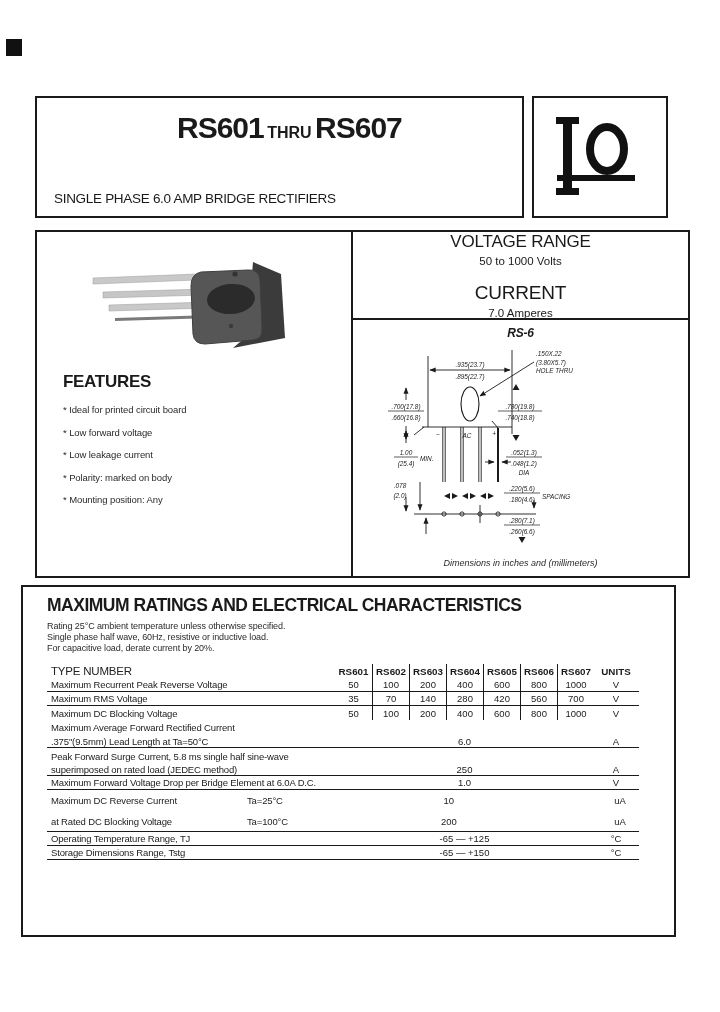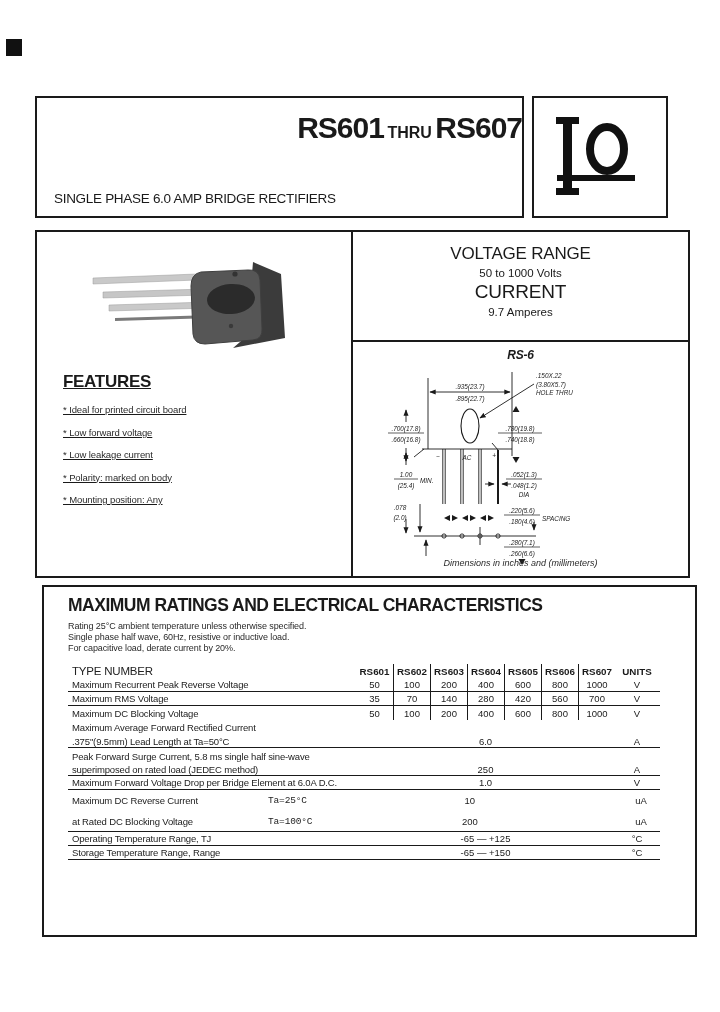--- a/index.html
+++ b/index.html
@@ -7,59 +7,59 @@
   body {
     width:720px; height:1012px; position:relative;
     font-family:"Liberation Sans", sans-serif; color:#1a1a1a;
     -webkit-font-smoothing:antialiased;
   }
   .scan-mark { position:absolute; left:6px; top:39px; width:16px; height:17px; background:#111; }
 
   
   .header-row { position:absolute; left:35px; top:96px; width:633px; height:122px; display:flex; gap:8px; }
   .title-box { width:489px; height:122px; border:2px solid #1a1a1a; position:relative; background:#fff; }
-  .title-line { margin-top:13px; text-align:right; padding-left:140px; white-space:nowrap; letter-spacing:-1px; }
+  .title-line { margin-top:13px; text-align:left; padding-left:140px; white-space:nowrap; letter-spacing:-1px; }
   .t-big { font-size:30px; font-weight:bold; }
   .t-thru { font-size:16px; font-weight:bold; letter-spacing:0; }
   .subtitle { position:absolute; left:17px; bottom:10px; font-size:13.5px; letter-spacing:-0.3px; }
   .logo-box { width:136px; height:122px; border:2px solid #1a1a1a; display:flex; align-items:center; justify-content:center; background:#fff; }
 
   
   .main-box { position:absolute; left:35px; top:230px; width:655px; height:348px; border:2px solid #1a1a1a; display:flex; background:#fff; }
-  .left-col { width:314px; height:100%; position:relative;text-decoration:underline; }
+  .left-col { width:314px; height:100%; position:relative; }
   .right-col { flex:1; border-left:2px solid #1a1a1a; display:flex; flex-direction:column; }
   .photo-wrap { margin:14px 0 0 48px; width:240px; height:108px; }
   .features-heading { margin:18px 0 0 26px; font-size:17px; font-weight:bold; letter-spacing:-0.3px; }
   .features-list { margin:12px 0 0 26px; }
   .feat { font-size:9.5px; color:#2a2a2a; margin-bottom:11.5px; letter-spacing:-0.1px; }
 
-  .vr-box { height:110px; border-bottom:2px solid #1a1a1a; text-align:center; padding-top:12px; }
+  .vr-box { height:88px; border-bottom:2px solid #1a1a1a; text-align:center; }
   .vr-title { font-size:17px; letter-spacing:-0.2px; }
   .vr-val { font-size:11.5px; margin-top:3px; }
-  .vr-title2 { font-size:19px; letter-spacing:-0.2px; margin-top:2px; }
+  .vr-title2 { font-size:19px; letter-spacing:-0.2px; margin-top:15px; }
 
   .pkg-box { flex:1; position:relative;font-style:italic; }
   .pkg-title { text-align:center; font-size:12px; font-weight:bold; margin-top:6px; letter-spacing:-0.2px; }
   .outline-svg { display:block; margin:2px auto 0 auto; }
   .pkg-foot { position:absolute; left:0; right:0; bottom:8px; text-align:center; font-size:9px; color:#2a2a2a;margin-top:14px; }
 
   
-  .ratings-box { position:absolute; left:42px; top:585px; width:655px; height:352px; border:2px solid #1a1a1a; background:#fff; padding:8px 0 0 24px; }
+  .ratings-box { position:absolute; left:21px; top:585px; width:655px; height:352px; border:2px solid #1a1a1a; background:#fff; padding:8px 0 0 24px; }
   .ratings-title { font-size:17.5px; font-weight:bold; letter-spacing:-0.5px; }
   .notes { margin-top:5px; }
   .note { font-size:9px; color:#2a2a2a; line-height:11px; letter-spacing:-0.1px; }
   .rtable { margin-top:10px; width:592px; }
   .trow { display:flex; align-items:center; min-height:14px; }
   .trow.line { border-bottom:1.5px solid #1a1a1a; }
   .trow.tall { min-height:21px;gap:40px; }
   .trow.pad { padding-top:2px; }
   .thead .c-label { font-size:11.5px; font-weight:normal; letter-spacing:-0.2px; }
   .thead .c-val, .thead .c-unit { font-weight:bold; }
   .c-label { width:288px; font-size:9.5px; padding-left:4px; color:#222; letter-spacing:-0.15px; position:relative; }
-  .cond { position:absolute; left:200px; top:0;font-family:Liberation Mono, monospace; }
+  .cond { position:absolute; left:200px; top:0; }
   .c-val { width:37px; text-align:center; font-size:9.5px; align-self:stretch; display:flex; align-items:center; justify-content:center; }
   .thead .c-val { font-size:9.8px; }
   .c-val + .c-val { border-left:1.2px solid #1a1a1a; }
   .c-span { width:259px; text-align:center; font-size:9.5px; }
   .c-unit { width:44px; text-align:center; font-size:9.5px; }
   .thead .c-unit { font-size:9.8px; }
 
   svg text { font-family:"Liberation Sans", sans-serif; fill:#222; }
 </style>
 </head>
@@ -112,21 +112,21 @@
           <div class="feat">* Polarity: marked on body</div>
           <div class="feat">* Mounting position: Any</div>
         </div>
     </div>
 
     <div class="right-col">
       <div class="vr-box">
         <div class="vr-title">VOLTAGE RANGE</div>
         <div class="vr-val">50 to 1000 Volts</div>
         <div class="vr-title2">CURRENT</div>
-        <div class="vr-val">9.7 Amperes</div>
+        <div class="vr-val">7.0 Amperes</div>
       </div>
 
       <div class="pkg-box">
         <div class="pkg-title">RS-6</div>
 
         <svg class="outline-svg" width="300" height="203" viewBox="0 0 270 203">
           <defs>
             <marker id="ah" viewBox="0 0 10 10" refX="9" refY="5" markerWidth="7" markerHeight="7" orient="auto-start-reverse">
               <path d="M0,1 L10,5 L0,9 z" fill="#1a1a1a"></path>
             </marker>
@@ -311,21 +311,21 @@
             <div class="c-label">at Rated DC Blocking Voltage<span class="cond">Ta=100°C</span></div>
             <div class="c-span">200</div>
             <div class="c-unit">uA</div>
           </div>
           <div class="trow line">
             <div class="c-label">Operating Temperature Range, TJ</div>
             <div class="c-span">-65 — +125</div>
             <div class="c-unit">°C</div>
           </div>
           <div class="trow line">
-            <div class="c-label">Storage Temperature Range, Range</div>
+            <div class="c-label">Storage Dimensions Range, Tstg</div>
             <div class="c-span">-65 — +150</div>
             <div class="c-unit">°C</div>
           </div>
         </div>
     </div>
   </div>
 
 </div>
 
 </body></html>

